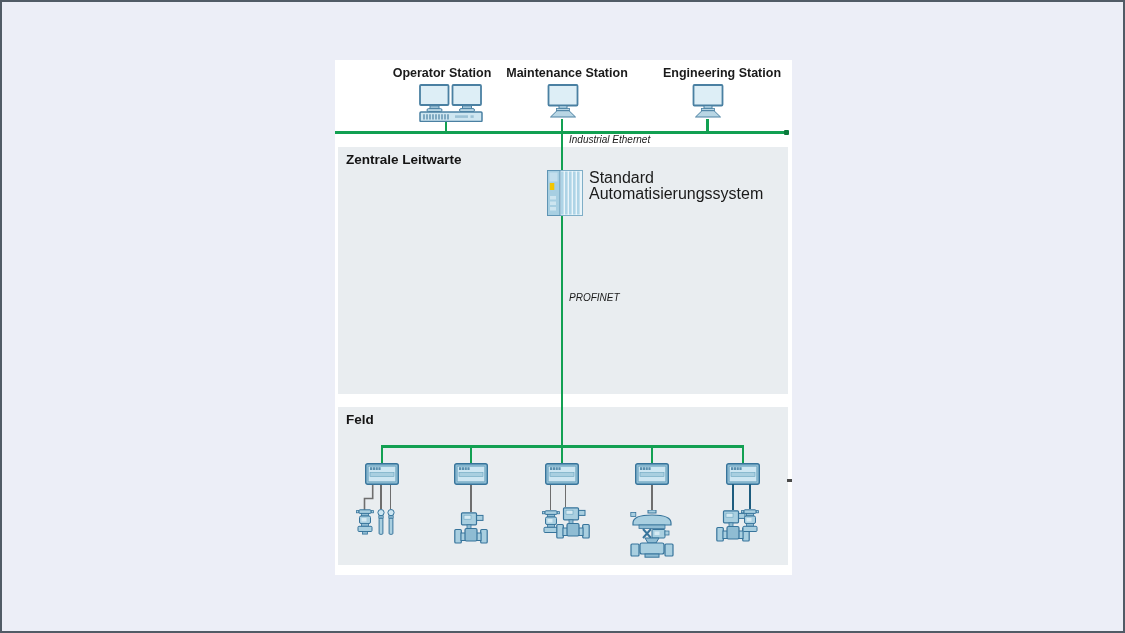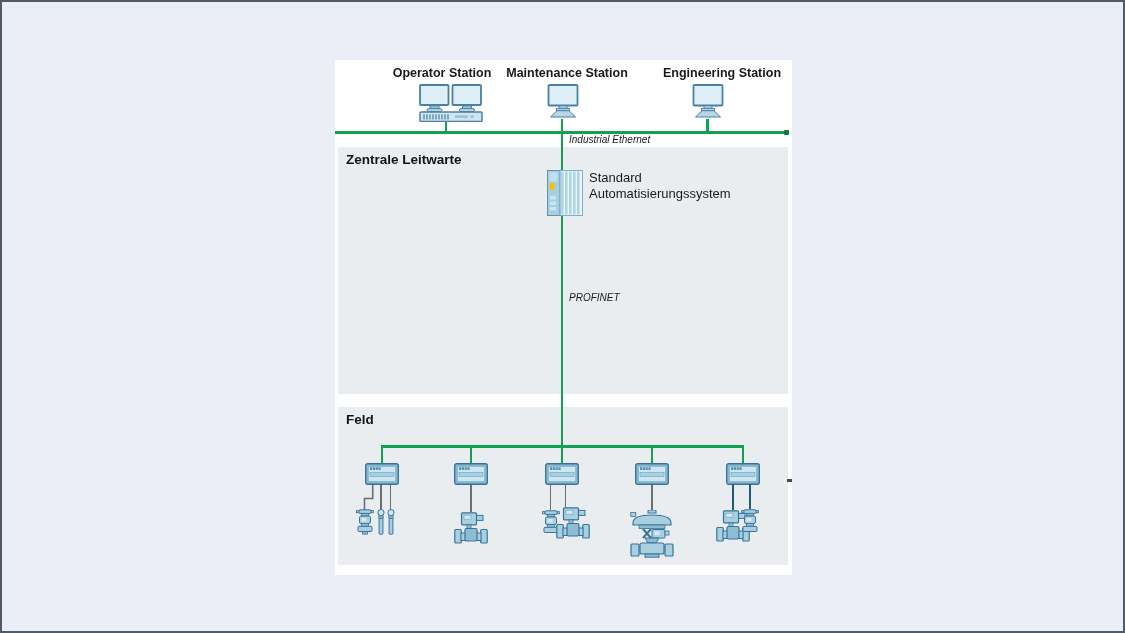--- a/index.html
+++ b/index.html
@@ -22,21 +22,21 @@
   .station-label {
     position: absolute; top: 6px; transform: translateX(-50%);
     font-size: 12.5px; font-weight: 700; color: #1a1a1a; white-space: nowrap;
   }
   .net-label {
     position: absolute; font-size: 10px; font-style: italic;
     color: #1a1a1a; white-space: nowrap;
   }
   .plc-label {
     position: absolute; left: 254px; top: 110px;
-    font-size: 13px; line-height: 16px; color: #1a1a1a; white-space: nowrap;
+    font-size: 16px; line-height: 16px; color: #1a1a1a; white-space: nowrap;
   }
   .gline { position: absolute; background: #12a052; }
   .sline { position: absolute; background: #6e6e6e; }
   .bline { position: absolute; background: #1d5c7e; }
   svg { position: absolute; display: block; }
 </style>
 </head>
 <body>
 
 <div class="page">

